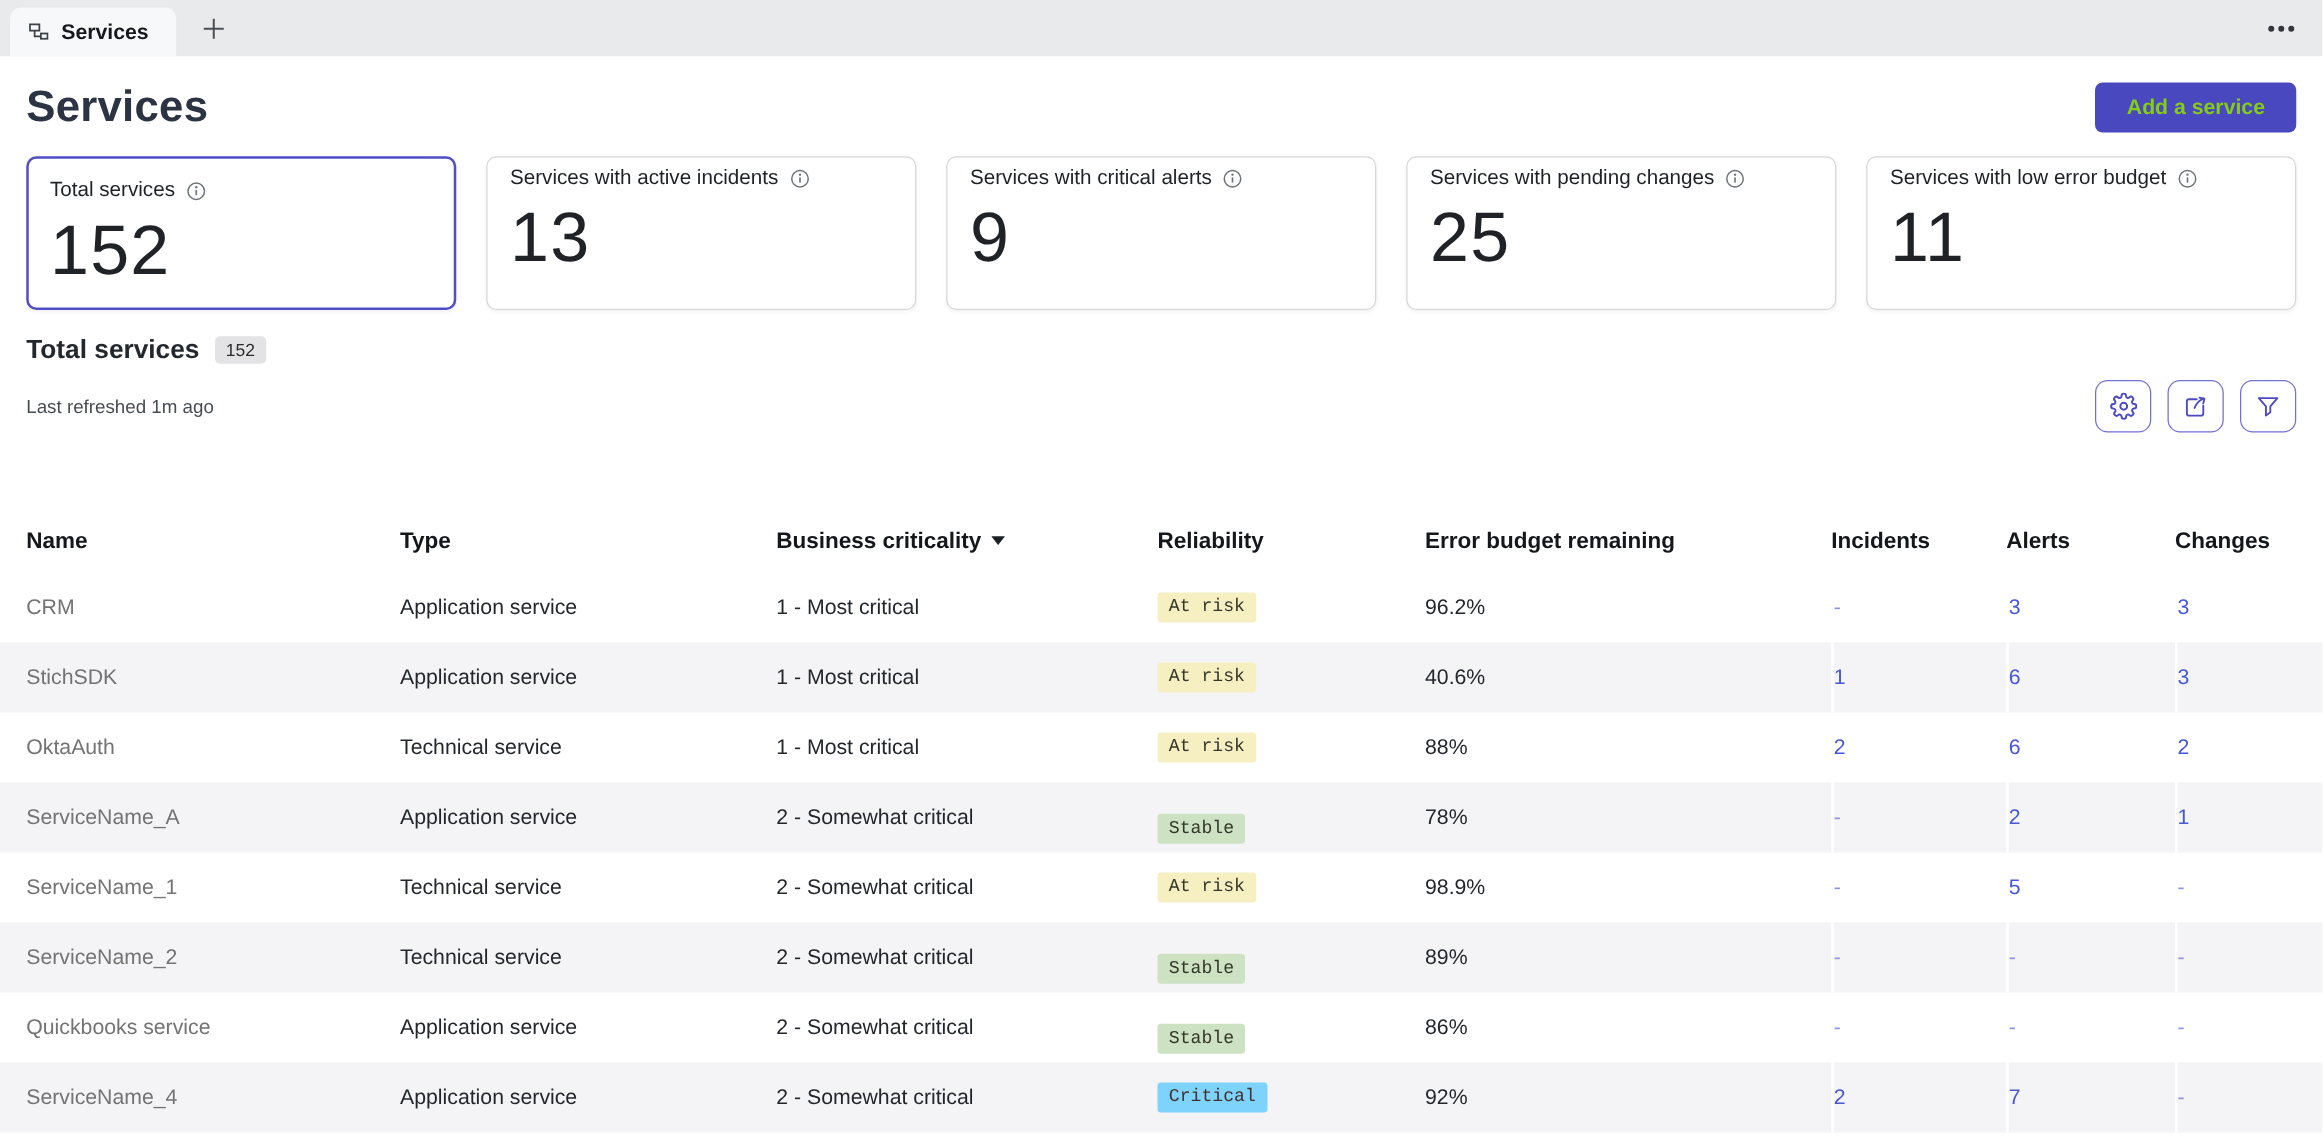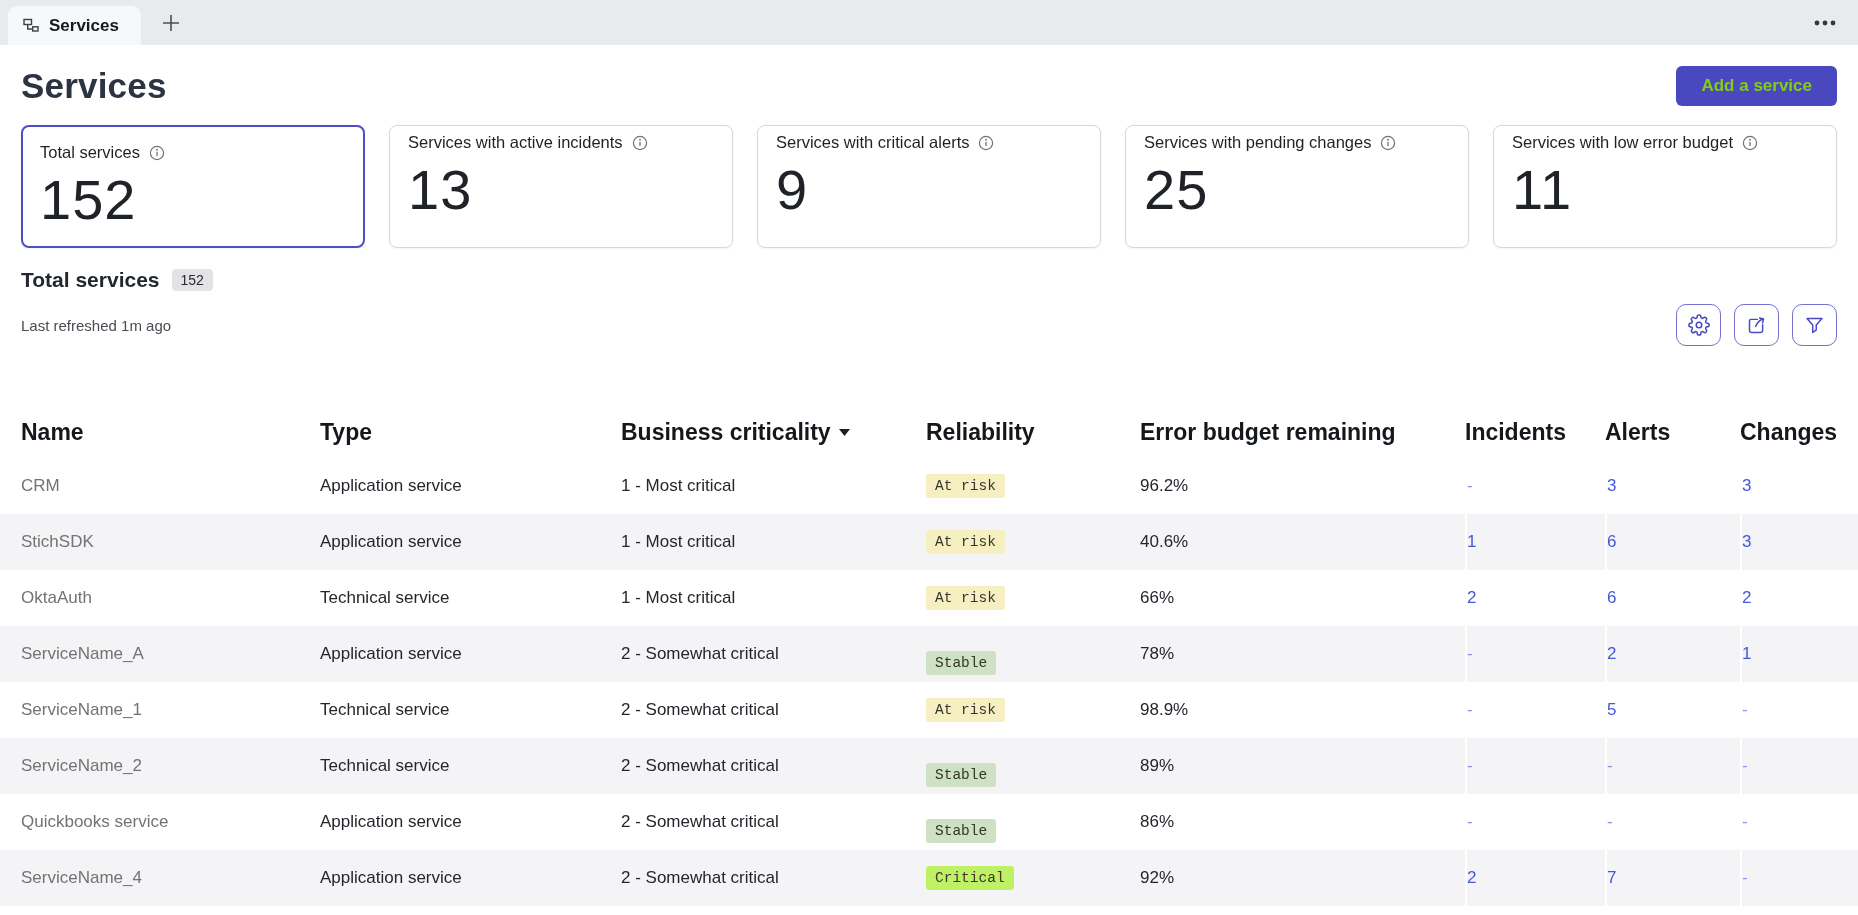--- a/index.html
+++ b/index.html
@@ -60,33 +60,33 @@
     width:45px; height:42px; background:#fff; border:1px solid #7370d1; border-radius:10px;
     display:flex; align-items:center; justify-content:center; cursor:pointer;
   }
 
   
   .grid-row {
     display:grid;
     grid-template-columns:299px 301px 305px 214px 325px 140px 135px 1fr;
     padding-left:21px; align-items:center;
   }
-  .thead { height:52px; margin-top:60px; font-weight:700; font-size:23px; color:#14171b; }
+  .thead { height:52px; margin-top:60px; font-weight:700; font-size:18px; color:#14171b; }
   .th { display:flex; align-items:center; gap:8px; cursor:pointer; }
   .trow { height:56px; font-size:17px; }
   .trow.striped { background:#f4f4f6; }
   .cell { align-self:stretch; display:flex; align-items:center; }
   .num-cell { border-left:2px solid #ffffff; }
   a.link { color:#737373; text-decoration:none; cursor:pointer; }
   a.numlink { color:#4657d8; text-decoration:none; cursor:pointer; }
   a.numlink.dash { color:#8a93e6; }
   .badge { font-size:14.5px; color:#333629; padding:4px 9px; border-radius:3px;font-family:Liberation Mono, monospace; }
   .b-atrisk { background:#f6efc1; }
   .b-stable { background:#cde2c2;margin-top:18px; }
-  .b-critical { background:#bef264; color:#44302f; }
+  .b-critical { background:#7dd3fc; color:#44302f; }
 </style>
 </head>
 <body>
 
 <div class="tabbar">
   <div class="tab">
     <span style="display:flex">
       <svg width="16" height="15" viewBox="0 0 16 15" fill="none" stroke="#3c4147" stroke-width="1.4">
         <rect x="1" y="1.5" width="7.5" height="5"></rect>
         <path d="M4.7 6.5v4.5h5"></path>
@@ -314,21 +314,21 @@
     <div class="cell">
         <span>Technical service</span>
       </div>
     <div class="cell">
         <span>1 - Most critical</span>
       </div>
     <div class="cell">
         <span class="badge b-atrisk">At risk</span>
       </div>
     <div class="cell">
-        <span>66%</span>
+        <span>88%</span>
       </div>
     <div class="cell num-cell">
         <a class="numlink" href="#">2</a>
       </div>
     <div class="cell num-cell">
         <a class="numlink" href="#">6</a>
       </div>
     <div class="cell num-cell">
         <a class="numlink" href="#">2</a>
       </div>

